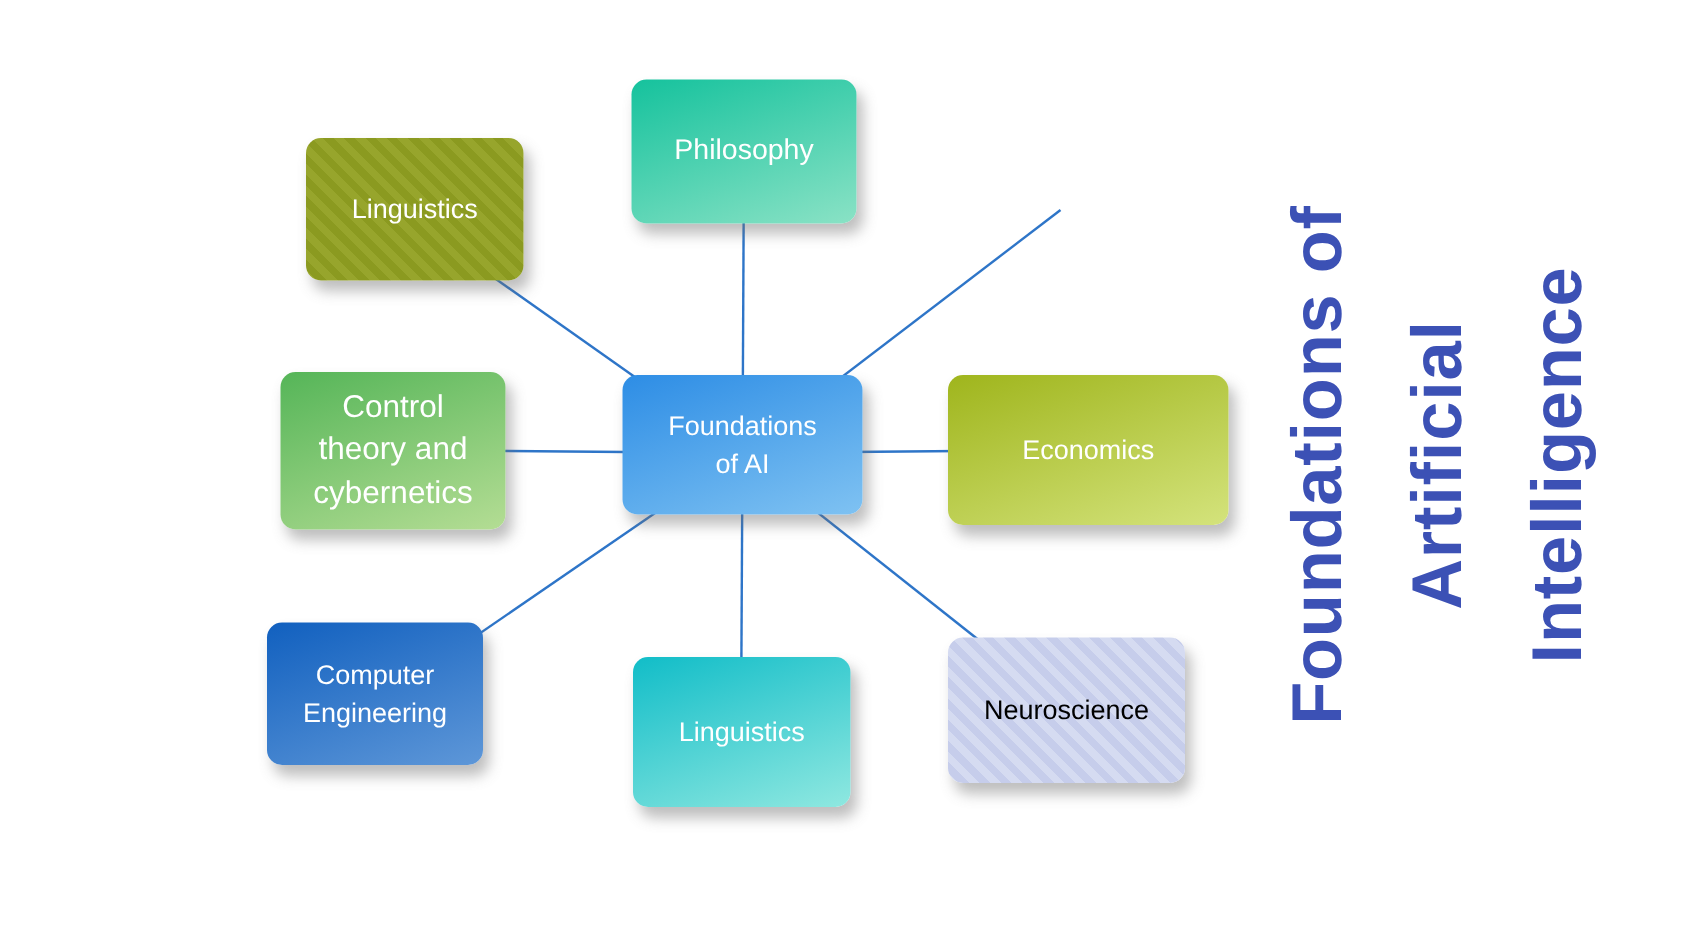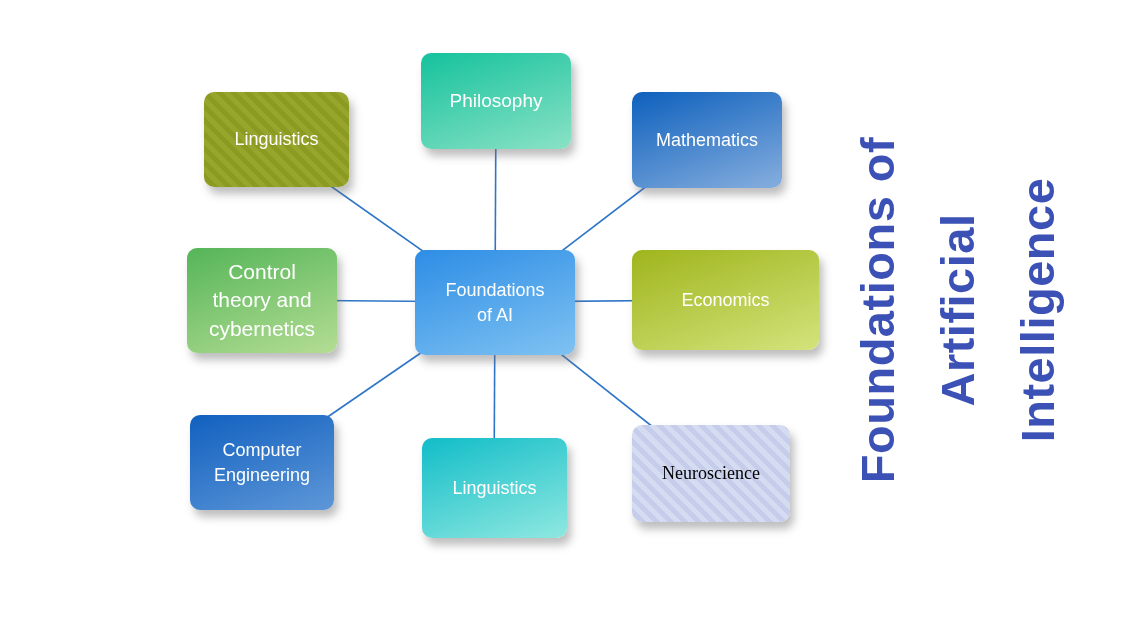--- a/index.html
+++ b/index.html
@@ -55,42 +55,41 @@
   .n-mathematics {
     left: 632px; top: 92px; width: 150px; height: 96px;
     background: linear-gradient(160deg, #0d60bd 0%, #86aede 100%);
   }
   .n-control {
     left: 187px; top: 248px; width: 150px; height: 105px;
     background: linear-gradient(160deg, #55b558 0%, #b4dd94 100%);
     font-size: 21px;
   }
   .n-center {
-    left: 415px; top: 250px; width: 160px; height: 105px;
+    left: 415px; top: 250px; width: 160px; height: 93px;
     background: linear-gradient(160deg, #2d8de5 0%, #7fc2f2 100%);
     padding: 4px 24px;
   }
   .n-economics {
     left: 632px; top: 250px; width: 187px; height: 100px;
     background: linear-gradient(160deg, #9fb51c 0%, #d4e37c 100%);
     justify-content: center;
   }
   .n-computer {
-    left: 190px; top: 415px; width: 144px; height: 95px;
+    left: 178px; top: 415px; width: 144px; height: 95px;
     background: linear-gradient(160deg, #1160bf 0%, #5e97d8 100%);
   }
   .n-psychology {
     left: 422px; top: 438px; width: 145px; height: 100px;
     background: linear-gradient(160deg, #11bdc8 0%, #8fe8e0 100%);
   }
   .n-neuroscience {
     left: 632px; top: 425px; width: 158px; height: 97px;
     background: repeating-linear-gradient(45deg, #d5dbf1 0px, #d5dbf1 5px, #c6cdeb 5px, #c6cdeb 10px);
     color: #000000;
-    font-family: Liberation Serif, serif;
   }
   .side-title {
     position: absolute;
     left: 958px;
     top: 310px;
     z-index: 2;
     transform: translate(-50%, -50%) rotate(-90deg);
     transform-origin: center center;
     white-space: nowrap;
     text-align: center;
@@ -119,23 +118,20 @@
   </svg>
 
   <div class="node n-linguistics">
     <span>Linguistics</span>
   </div>
 
   <div class="node n-philosophy">
     <span>Philosophy</span>
   </div>
 
-  <div class="node n-mathematics">
-    <span>Mathematics</span>
-  </div>
 
   <div class="node n-control">
     <span>Control theory and cybernetics</span>
   </div>
 
   <div class="node n-center">
     <span>Foundations of AI</span>
   </div>
 
   <div class="node n-economics">

